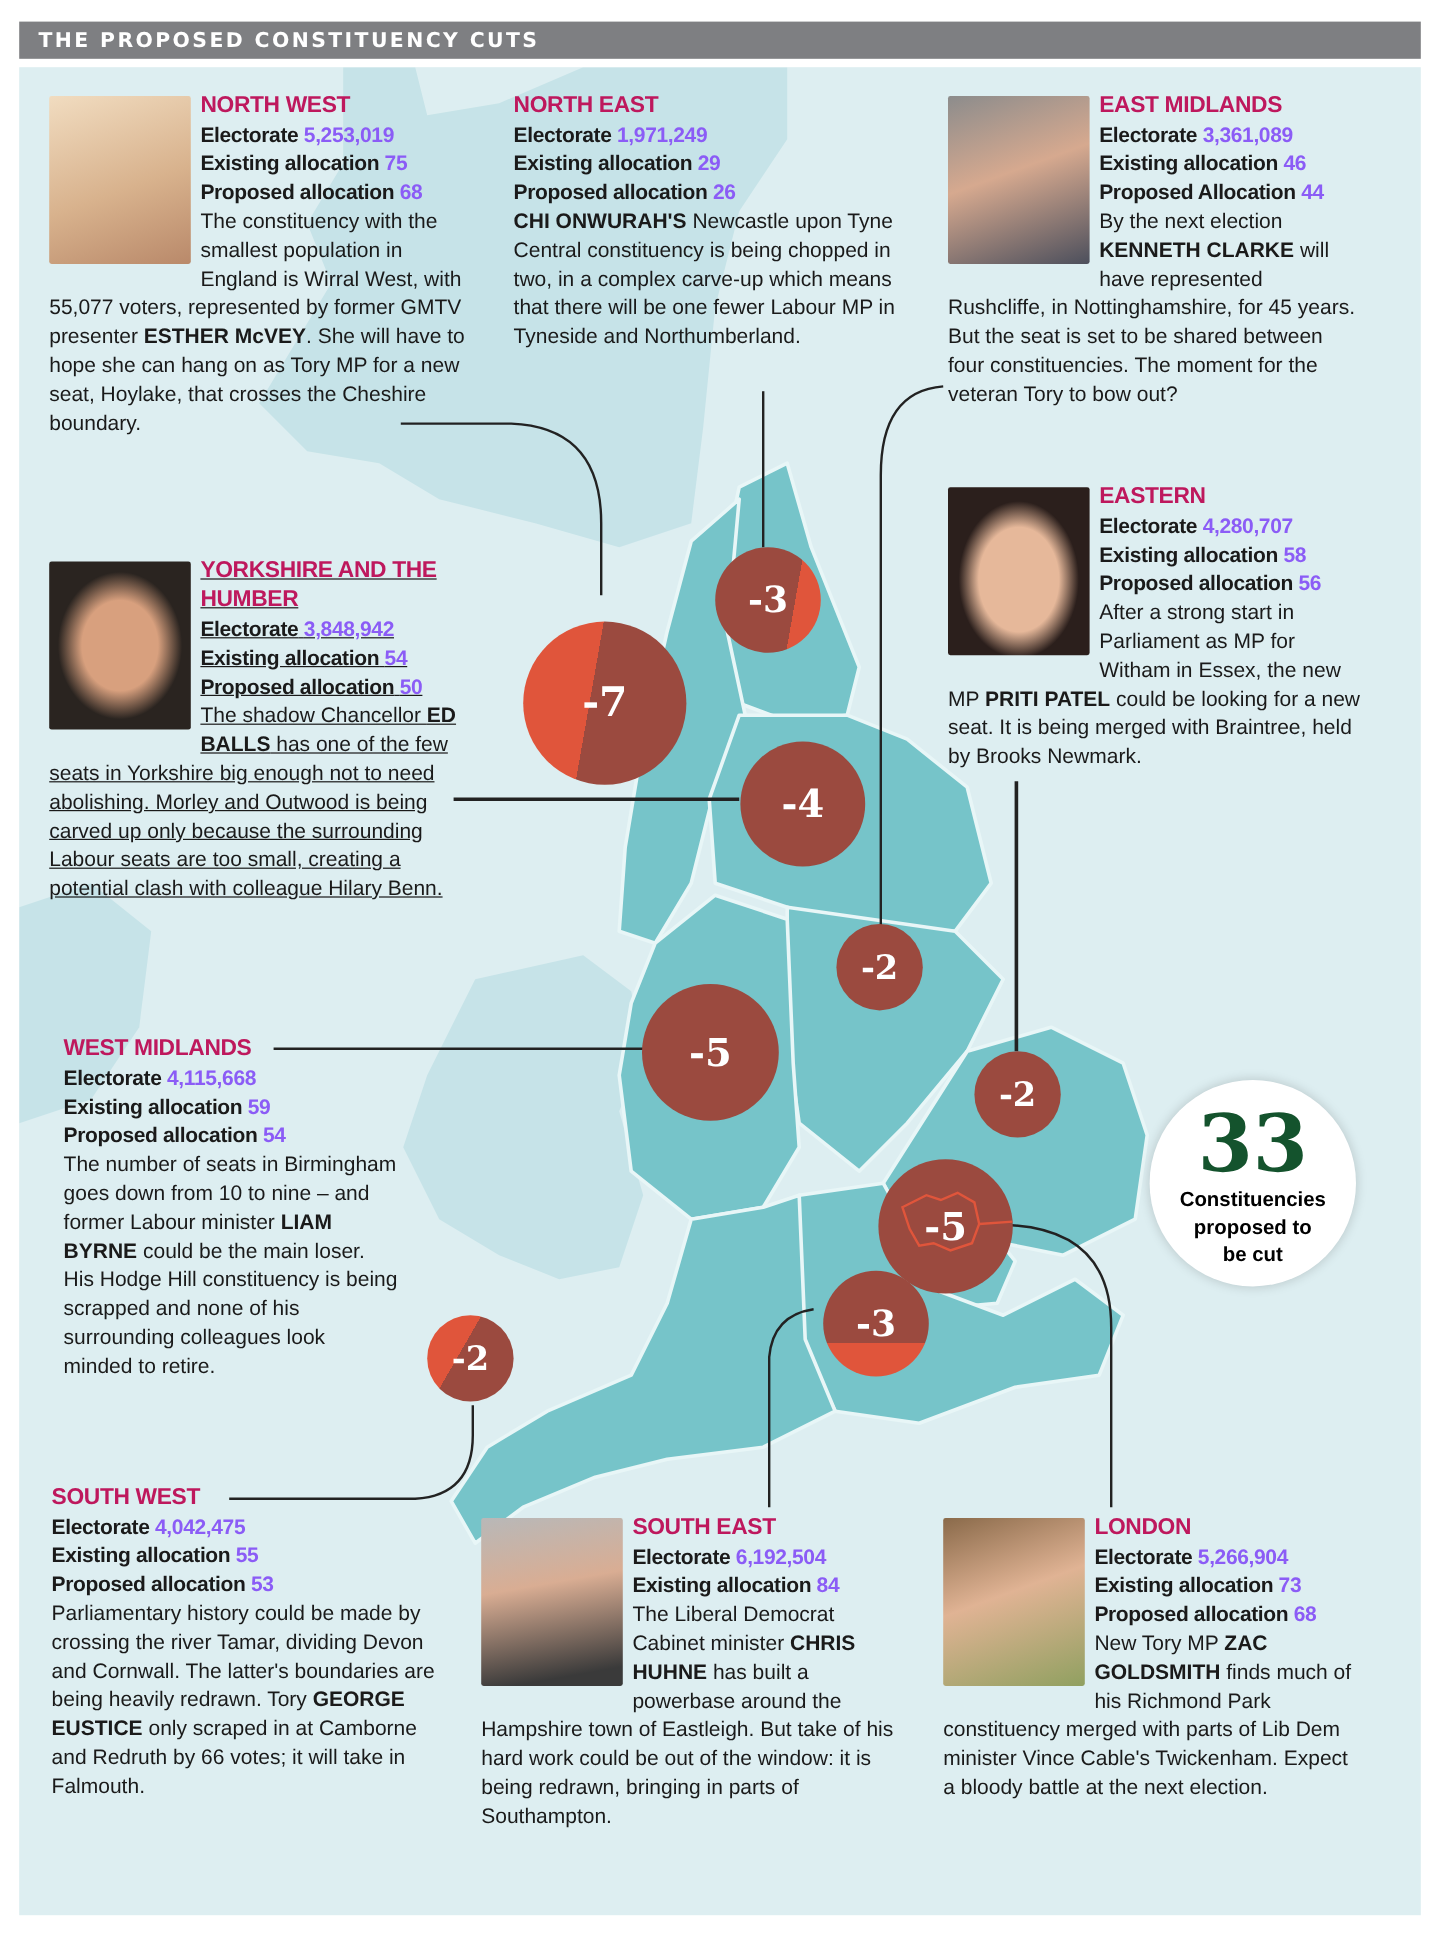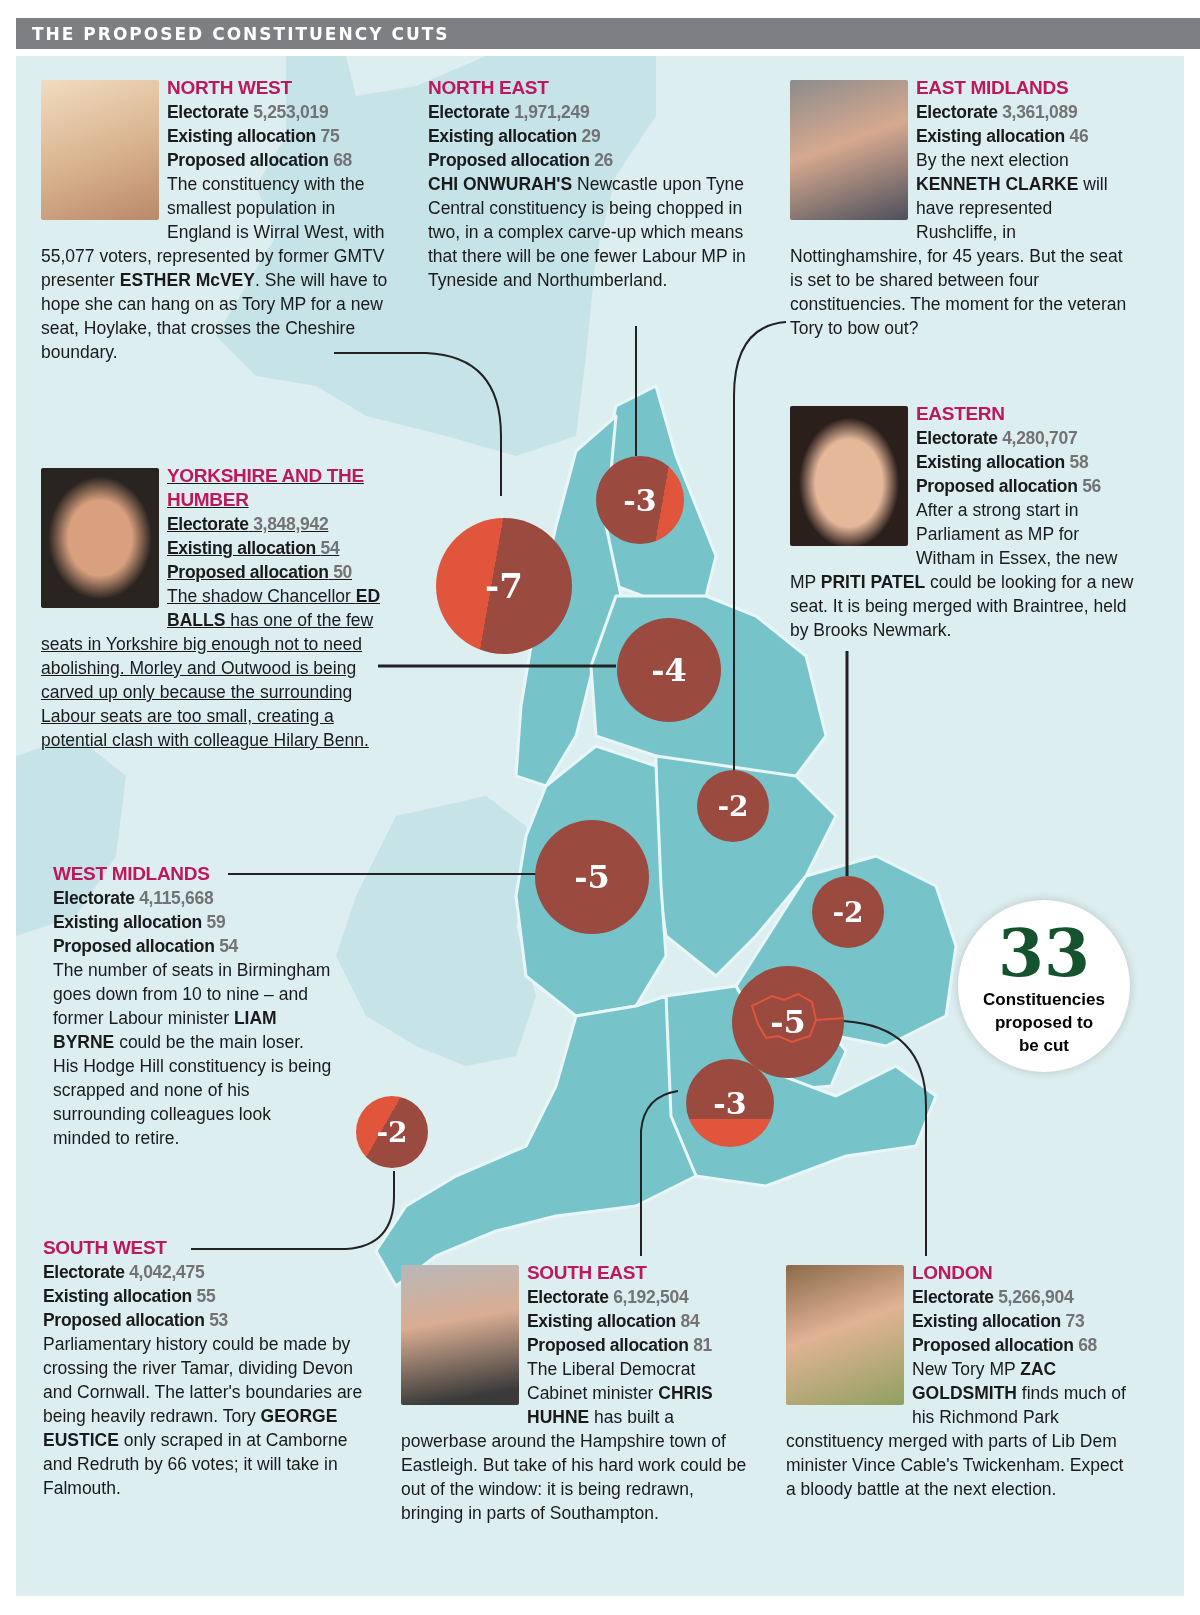--- a/index.html
+++ b/index.html
@@ -1,32 +1,32 @@
 <!DOCTYPE html>
 <html><head>
 <meta charset="utf-8">
 <style>
   html, body { margin: 0; padding: 0; background: #ffffff; }
   body { width: 1200px; height: 1615px; position: relative; overflow: hidden;
          font-family: "Liberation Sans", "DejaVu Sans", sans-serif; }
   .title-bar { position: absolute; left: 16px; top: 18px; width: 1168px; height: 31px;
-               background: #7e7f82; padding-left: 16px; }
+               background: #7e7f82; }
   .title-text { position: absolute; left: 16px; top: 6px; color: #ffffff; font-weight: 700;
                 font-size: 17px; letter-spacing: 2px; font-family: "DejaVu Sans", sans-serif; }
   .panel { position: absolute; left: 16px; top: 56px; width: 1168px; height: 1540px;
            background: #ddeef1; overflow: hidden; }
   svg.map { position: absolute; left: 0; top: 0; }
   .card { position: absolute; font-family: "Liberation Sans", sans-serif; font-size: 17.5px;
           line-height: 24px; color: #1a1a1a; }
   .card .photo { float: left; width: 118px; height: 140px; margin: 4px 8px 2px 0;
                  border-radius: 2px; }
   .card .region { color: #be185d; font-weight: 700; font-size: 19px; display: block;
                   letter-spacing: -0.3px; }
   .card .stat { font-weight: 700; display: block; letter-spacing: -0.3px; }
-  .card .stat .num { color: #737373; }
+  .card .stat .num { color: #8b5cf6; }
   .card .blurb b { font-weight: 700; }
   .bubble { position: absolute; border-radius: 50%; background: #9b4a3f; color: #ffffff;
             font-family: "DejaVu Serif", serif; font-weight: 700; display: flex;
             align-items: center; justify-content: center; overflow: hidden; }
   .bubble span { position: relative; z-index: 2; }
   .total { position: absolute; left: 960px; top: 900px; width: 172px; height: 172px;
            border-radius: 50%; background: #ffffff; box-shadow: 0 0 10px rgba(0,0,0,0.18);
            text-align: center; }
   .total .big { font-family: "DejaVu Serif", serif; font-weight: 700; color: #14532d;
                 font-size: 66px; line-height: 70px; margin-top: 18px; display: block; }
@@ -135,20 +135,21 @@
     <span class="stat"><span>Existing allocation</span> <span class="num">29</span></span>
     <span class="stat"><span>Proposed allocation</span> <span class="num">26</span></span>
     <span class="blurb"><b>CHI ONWURAH'S</b><span> Newcastle upon Tyne Central constituency is being chopped in two, in a complex carve-up which means that there will be one fewer Labour MP in Tyneside and Northumberland.</span></span>
   </div>
 
   <div class="card" style="left:774px;top:20px;width:340px;">
     <div class="photo" style="background:linear-gradient(160deg,#8c8c8c,#d6a98f 45%,#4c4f5c);"></div>
     <span class="region">EAST MIDLANDS</span>
     <span class="stat"><span>Electorate</span> <span class="num">3,361,089</span></span>
     <span class="stat"><span>Existing allocation</span> <span class="num">46</span></span>
+    <span class="stat"><span>Proposed Allocation</span> <span class="num">44</span></span>
     <span class="blurb"><span>By the next election </span><b>KENNETH CLARKE</b><span> will have represented Rushcliffe, in Nottinghamshire, for 45 years. But the seat is set to be shared between four constituencies. The moment for the veteran Tory to bow out?</span></span>
   </div>
 
   <div class="card" style="left:774px;top:346px;width:345px;">
     <div class="photo" style="background:radial-gradient(ellipse at 50% 55%,#e6b89a 0 40%,#2b1f1c 60%);"></div>
     <span class="region">EASTERN</span>
     <span class="stat"><span>Electorate</span> <span class="num">4,280,707</span></span>
     <span class="stat"><span>Existing allocation</span> <span class="num">58</span></span>
     <span class="stat"><span>Proposed allocation</span> <span class="num">56</span></span>
     <span class="blurb"><span>After a strong start in Parliament as MP for Witham in Essex, the new MP </span><b>PRITI PATEL</b><span> could be looking for a new seat. It is being merged with Braintree, held by Brooks Newmark.</span></span>
@@ -177,21 +178,20 @@
     <span class="stat"><span>Existing allocation</span> <span class="num">55</span></span>
     <span class="stat"><span>Proposed allocation</span> <span class="num">53</span></span>
     <span class="blurb"><span>Parliamentary history could be made by crossing the river Tamar, dividing Devon and Cornwall. The latter's boundaries are being heavily redrawn. Tory </span><b>GEORGE EUSTICE</b><span> only scraped in at Camborne and Redruth by 66 votes; it will take in Falmouth.</span></span>
   </div>
 
   <div class="card" style="left:385px;top:1205px;width:350px;">
     <div class="photo" style="background:linear-gradient(170deg,#b8b8b8,#d9ad93 40%,#3a3a3a 90%);"></div>
     <span class="region">SOUTH EAST</span>
     <span class="stat"><span>Electorate</span> <span class="num">6,192,504</span></span>
     <span class="stat"><span>Existing allocation</span> <span class="num">84</span></span>
-    <span class="stat"><span>Proposed allocation</span> <span class="num">81</span></span>
     <span class="blurb"><span>The Liberal Democrat Cabinet minister </span><b>CHRIS HUHNE</b><span> has built a powerbase around the Hampshire town of Eastleigh. But take of his hard work could be out of the window: it is being redrawn, bringing in parts of Southampton.</span></span>
   </div>
 
   <div class="card" style="left:770px;top:1205px;width:350px;">
     <div class="photo" style="background:linear-gradient(160deg,#8a6a4a,#e0b394 45%,#90a060);"></div>
     <span class="region">LONDON</span>
     <span class="stat"><span>Electorate</span> <span class="num">5,266,904</span></span>
     <span class="stat"><span>Existing allocation</span> <span class="num">73</span></span>
     <span class="stat"><span>Proposed allocation</span> <span class="num">68</span></span>
     <span class="blurb"><span>New Tory MP </span><b>ZAC GOLDSMITH</b><span> finds much of his Richmond Park constituency merged with parts of Lib Dem minister Vince Cable's Twickenham. Expect a bloody battle at the next election.</span></span>

